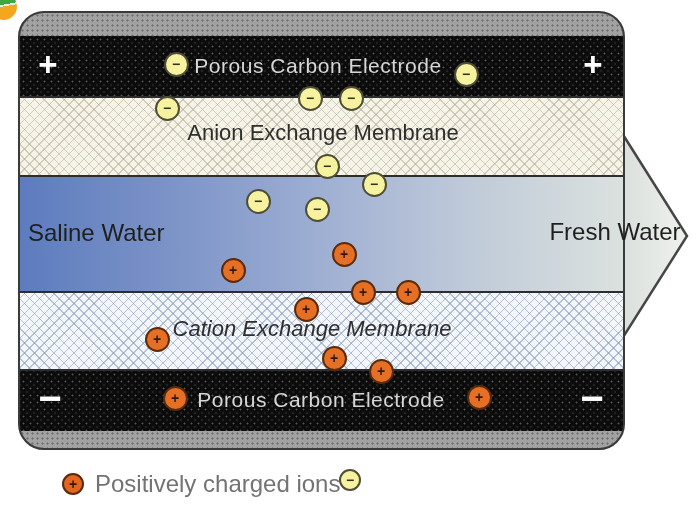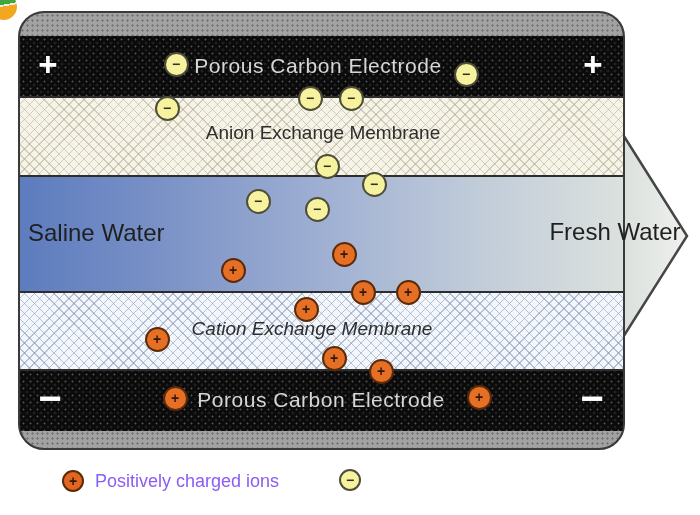--- a/index.html
+++ b/index.html
@@ -54,21 +54,21 @@
     height:80px;
     background-color:#f3f6fa;
     background-image:
       repeating-linear-gradient(45deg,rgba(128,148,184,0.55) 0 1px,transparent 1px 7px),
       repeating-linear-gradient(-45deg,rgba(128,148,184,0.55) 0 1px,transparent 1px 7px);
     border-top:2px solid #2d2d2d;border-bottom:2px solid #2d2d2d;
   }
   
   .lbl{position:absolute;transform:translate(-50%,-50%);white-space:nowrap;z-index:3;}
   .lbl.electrode-text{color:#d6d6d6;font-size:21px;letter-spacing:0.5px;}
-  .lbl.membrane-text{color:#2e2e2e;font-size:19px;}
+  .lbl.membrane-text{color:#2e2e2e;font-size:22px;}
   .lbl.water-text{color:#1f1f1f;font-size:24px;}
   .lbl.saline{transform:translate(0,-50%);}
   .polarity{
     position:absolute;transform:translate(-50%,-50%);color:#ffffff;
     font-weight:bold;z-index:3;line-height:1;
   }
   .polarity.plus{font-size:33px;}
   .polarity.minus{font-size:40px;}
   
   .ion{
@@ -79,21 +79,21 @@
   .ion.positive{background:#e56f24;border:2px solid #5a2a0a;color:#33180a;}
   .ion.negative{background:#f7f2a0;border:2px solid #4e4e38;color:#33331a;}
   
   .legend-item{position:absolute;display:flex;align-items:center;gap:11px;z-index:3;}
   .legend-swatch{
     width:22px;height:22px;border-radius:50%;display:flex;align-items:center;
     justify-content:center;font-size:14px;font-weight:bold;box-sizing:border-box;line-height:1;
   }
   .legend-swatch.positive{background:#e2661f;border:2px solid #5a2a0a;color:#33180a;}
   .legend-swatch.negative{background:#f7f2a0;border:2px solid #4e4e38;color:#33331a;}
-  .legend-label{color:#8b5cf6;font-size:18px;white-space:nowrap;}
+  .legend-label{color:#737373;font-size:24px;white-space:nowrap;}
 </style>
 </head>
 <body>
 
 <div class="stage">
 
   <svg class="arrow-svg" width="105" height="248" viewBox="0 0 105 248">
     <defs>
       <linearGradient id="agrad" x1="0" y1="0" x2="1" y2="0">
         <stop offset="0" stop-color="#d8dedb"></stop>

